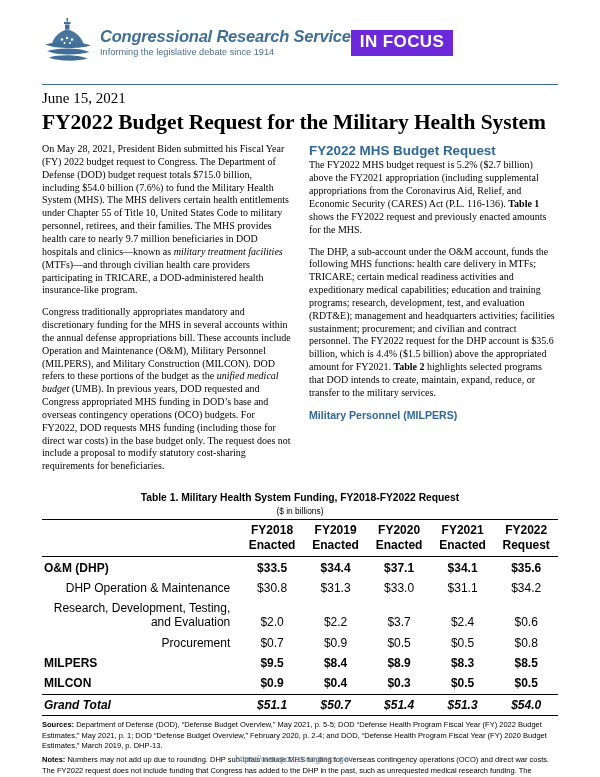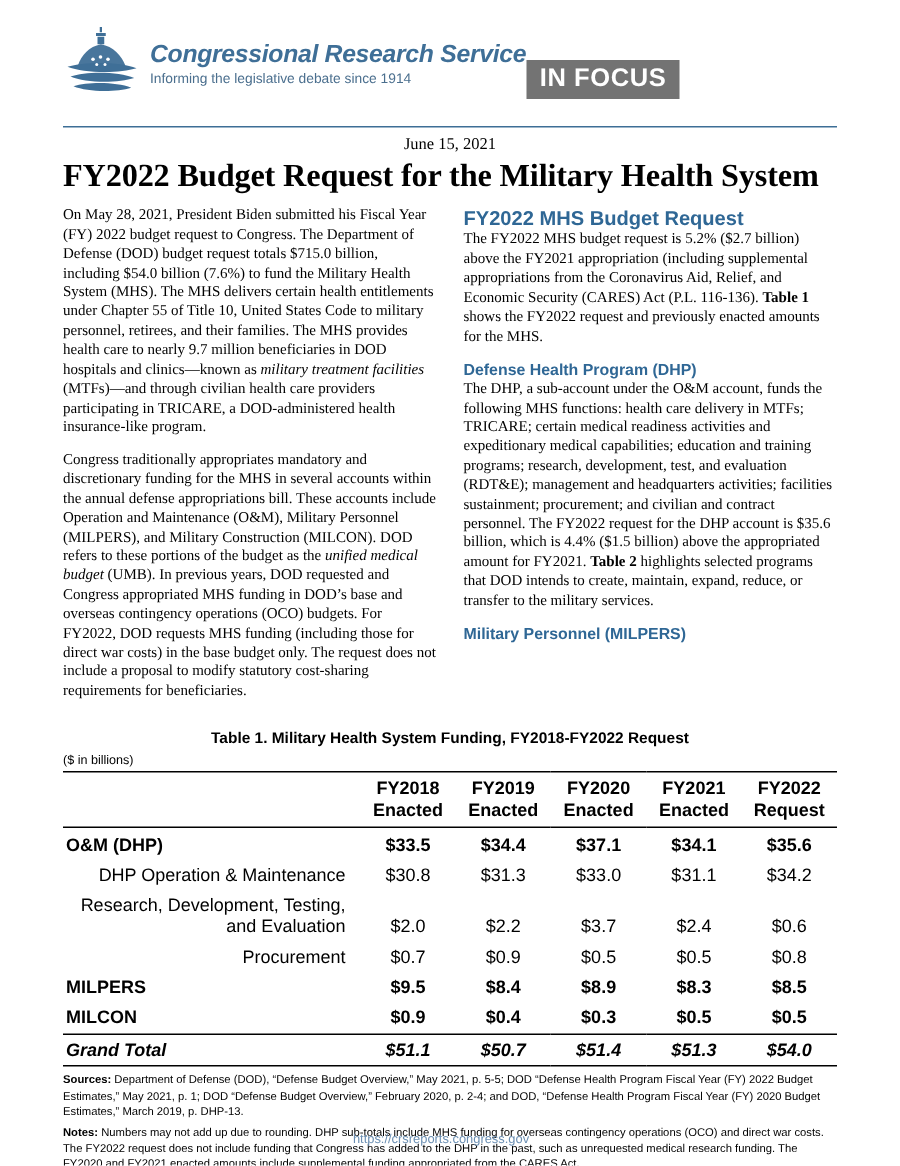--- a/index.html
+++ b/index.html
@@ -57,40 +57,40 @@
   }
   .brand-tag {
     font-family: "Liberation Sans", sans-serif;
     font-size: 9.2px;
     color: #4b6f8e;
     line-height: 1.3;
     margin-top: 2px;
     white-space: nowrap;
   }
   .infocus {
-    background: #737373;
+    background: #6d28d9;
     color: #ffffff;
     font-family: "Liberation Sans", sans-serif;
     font-weight: bold;
     font-size: 17px;
     letter-spacing: 0.4px;
     padding: 3px 9px 4px 9px;
-    margin-top: 24px;
+    margin-top: 14px;
     line-height: 1.1;
   }
   .masthead-rule {
     border-top: 1.6px solid #3d6e96;
     margin-top: 6px;
   }
 
   
   .doc-date {
-    text-align: center;
+    text-align: left;
     font-family: "Liberation Serif", serif;
-    font-size: 11px;
+    font-size: 15px;
     margin-top: 5px;
     color: #000;
   }
   .doc-title {
     font-family: "Liberation Serif", serif;
     font-weight: bold;
     font-size: 21.5px;
     line-height: 1.12;
     margin-top: 3px;
     letter-spacing: -0.1px;
@@ -143,20 +143,21 @@
     margin-top: 10px;
   }
   .table-title {
     text-align: center;
     font-family: "Liberation Sans", sans-serif;
     font-weight: bold;
     font-size: 10.3px;
     line-height: 1.25;
   }
   .table-sub {
+    text-align: center;
     font-family: "Liberation Sans", sans-serif;
     font-size: 8.4px;
     margin-top: 1px;
     margin-bottom: 3px;
   }
   table.fundtbl {
     width: 100%;
     border-collapse: collapse;
     font-family: Liberation Sans, sans-serif;
     font-size: 12px;
@@ -273,21 +274,20 @@
 
     <div class="col">
       <p><span>On May 28, 2021, President Biden submitted his Fiscal Year (FY) 2022 budget request to Congress. The Department of Defense (DOD) budget request totals $715.0 billion, including $54.0 billion (7.6%) to fund the Military Health System (MHS). The MHS delivers certain health entitlements under Chapter 55 of Title 10, United States Code to military personnel, retirees, and their families. The MHS provides health care to nearly 9.7 million beneficiaries in DOD hospitals and clinics—known as </span><em>military treatment facilities</em><span> (MTFs)—and through civilian health care providers participating in TRICARE, a DOD-administered health insurance-like program.</span></p>
       <p><span>Congress traditionally appropriates mandatory and discretionary funding for the MHS in several accounts within the annual defense appropriations bill. These accounts include Operation and Maintenance (O&amp;M), Military Personnel (MILPERS), and Military Construction (MILCON). DOD refers to these portions of the budget as the </span><em>unified medical budget</em><span> (UMB). In previous years, DOD requested and Congress appropriated MHS funding in DOD’s base and overseas contingency operations (OCO) budgets. For FY2022, DOD requests MHS funding (including those for direct war costs) in the base budget only. The request does not include a proposal to modify statutory cost-sharing requirements for beneficiaries.</span></p>
     </div>
 
     <div class="col">
       <h2 class="sec-head">FY2022 MHS Budget Request</h2>
       <p><span>The FY2022 MHS budget request is 5.2% ($2.7 billion) above the FY2021 appropriation (including supplemental appropriations from the Coronavirus Aid, Relief, and Economic Security (CARES) Act (P.L. 116-136). </span><strong>Table 1</strong><span> shows the FY2022 request and previously enacted amounts for the MHS.</span></p>
 
-      <h3 class="sub-head">Defense Health Program (DHP)</h3>
       <p><span>The DHP, a sub-account under the O&amp;M account, funds the following MHS functions: health care delivery in MTFs; TRICARE; certain medical readiness activities and expeditionary medical capabilities; education and training programs; research, development, test, and evaluation (RDT&amp;E); management and headquarters activities; facilities sustainment; procurement; and civilian and contract personnel. The FY2022 request for the DHP account is $35.6 billion, which is 4.4% ($1.5 billion) above the appropriated amount for FY2021. </span><strong>Table 2</strong><span> highlights selected programs that DOD intends to create, maintain, expand, reduce, or transfer to the military services.</span></p>
 
       <h3 class="sub-head">Military Personnel (MILPERS)</h3>
     </div>
   </div>
 
   <div class="table-wrap">
     <div class="table-title">Table 1. Military Health System Funding, FY2018-FY2022 Request</div>
     <div class="table-sub">($ in billions)</div>
 

